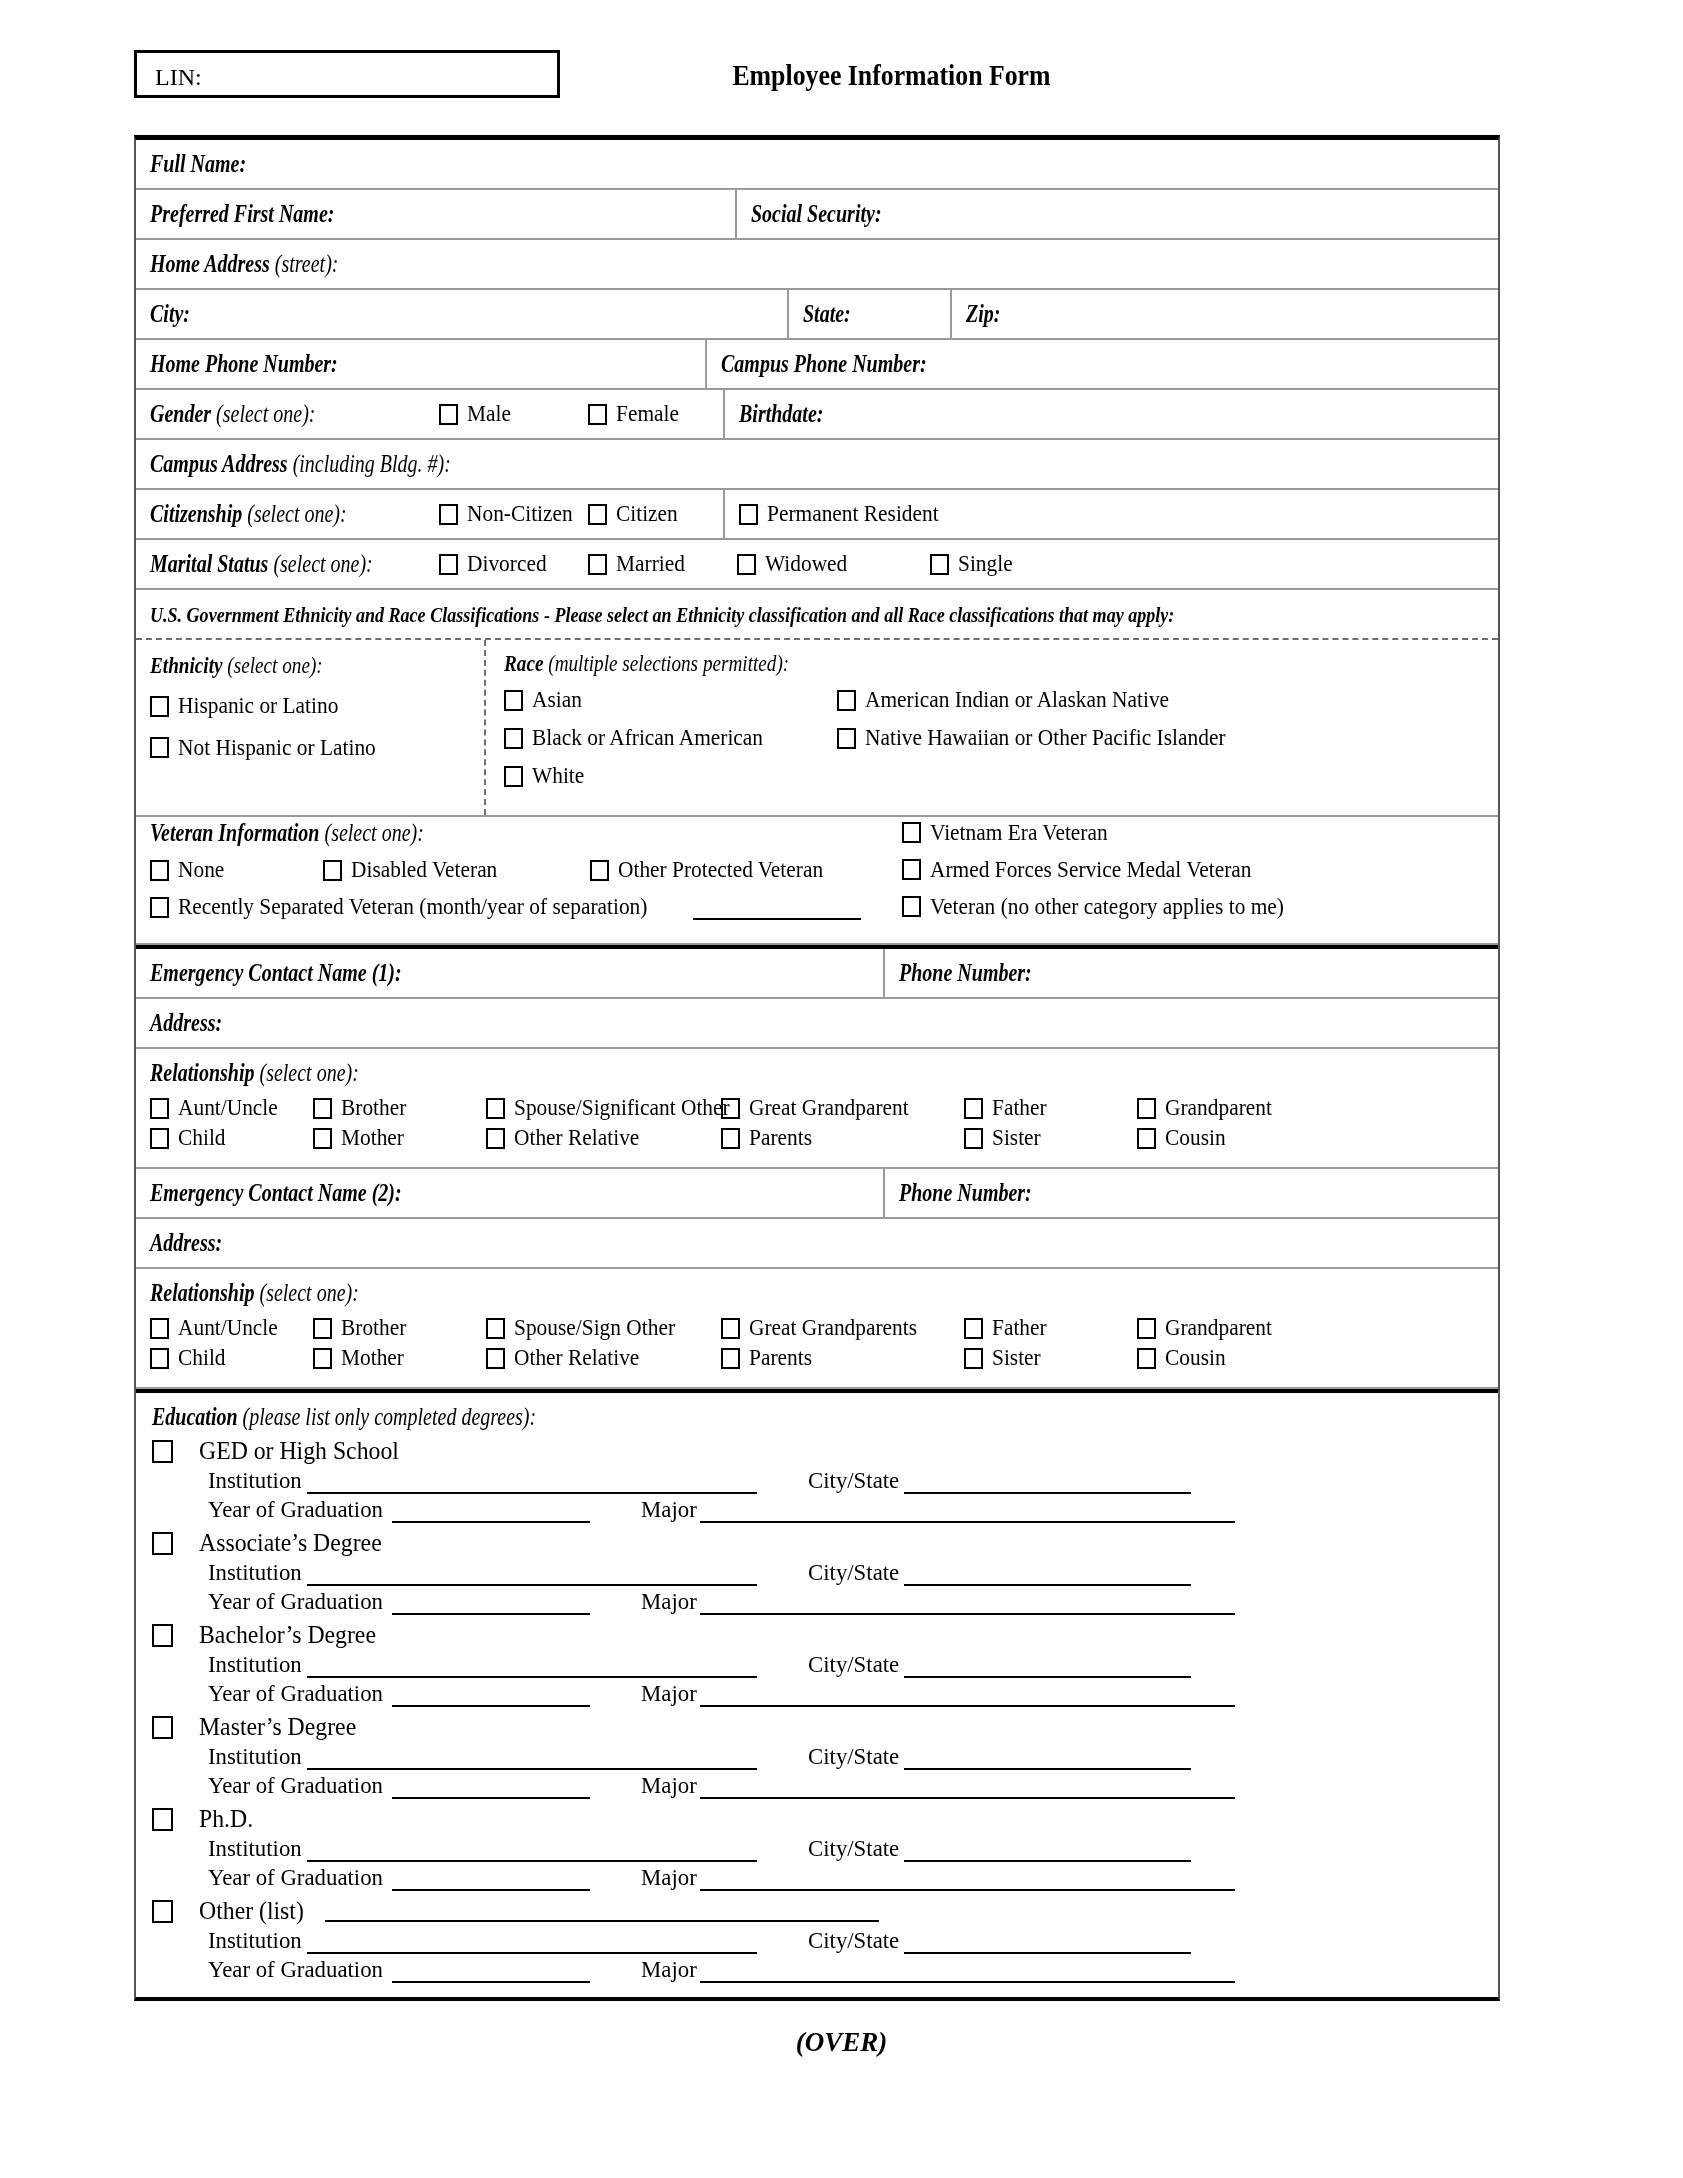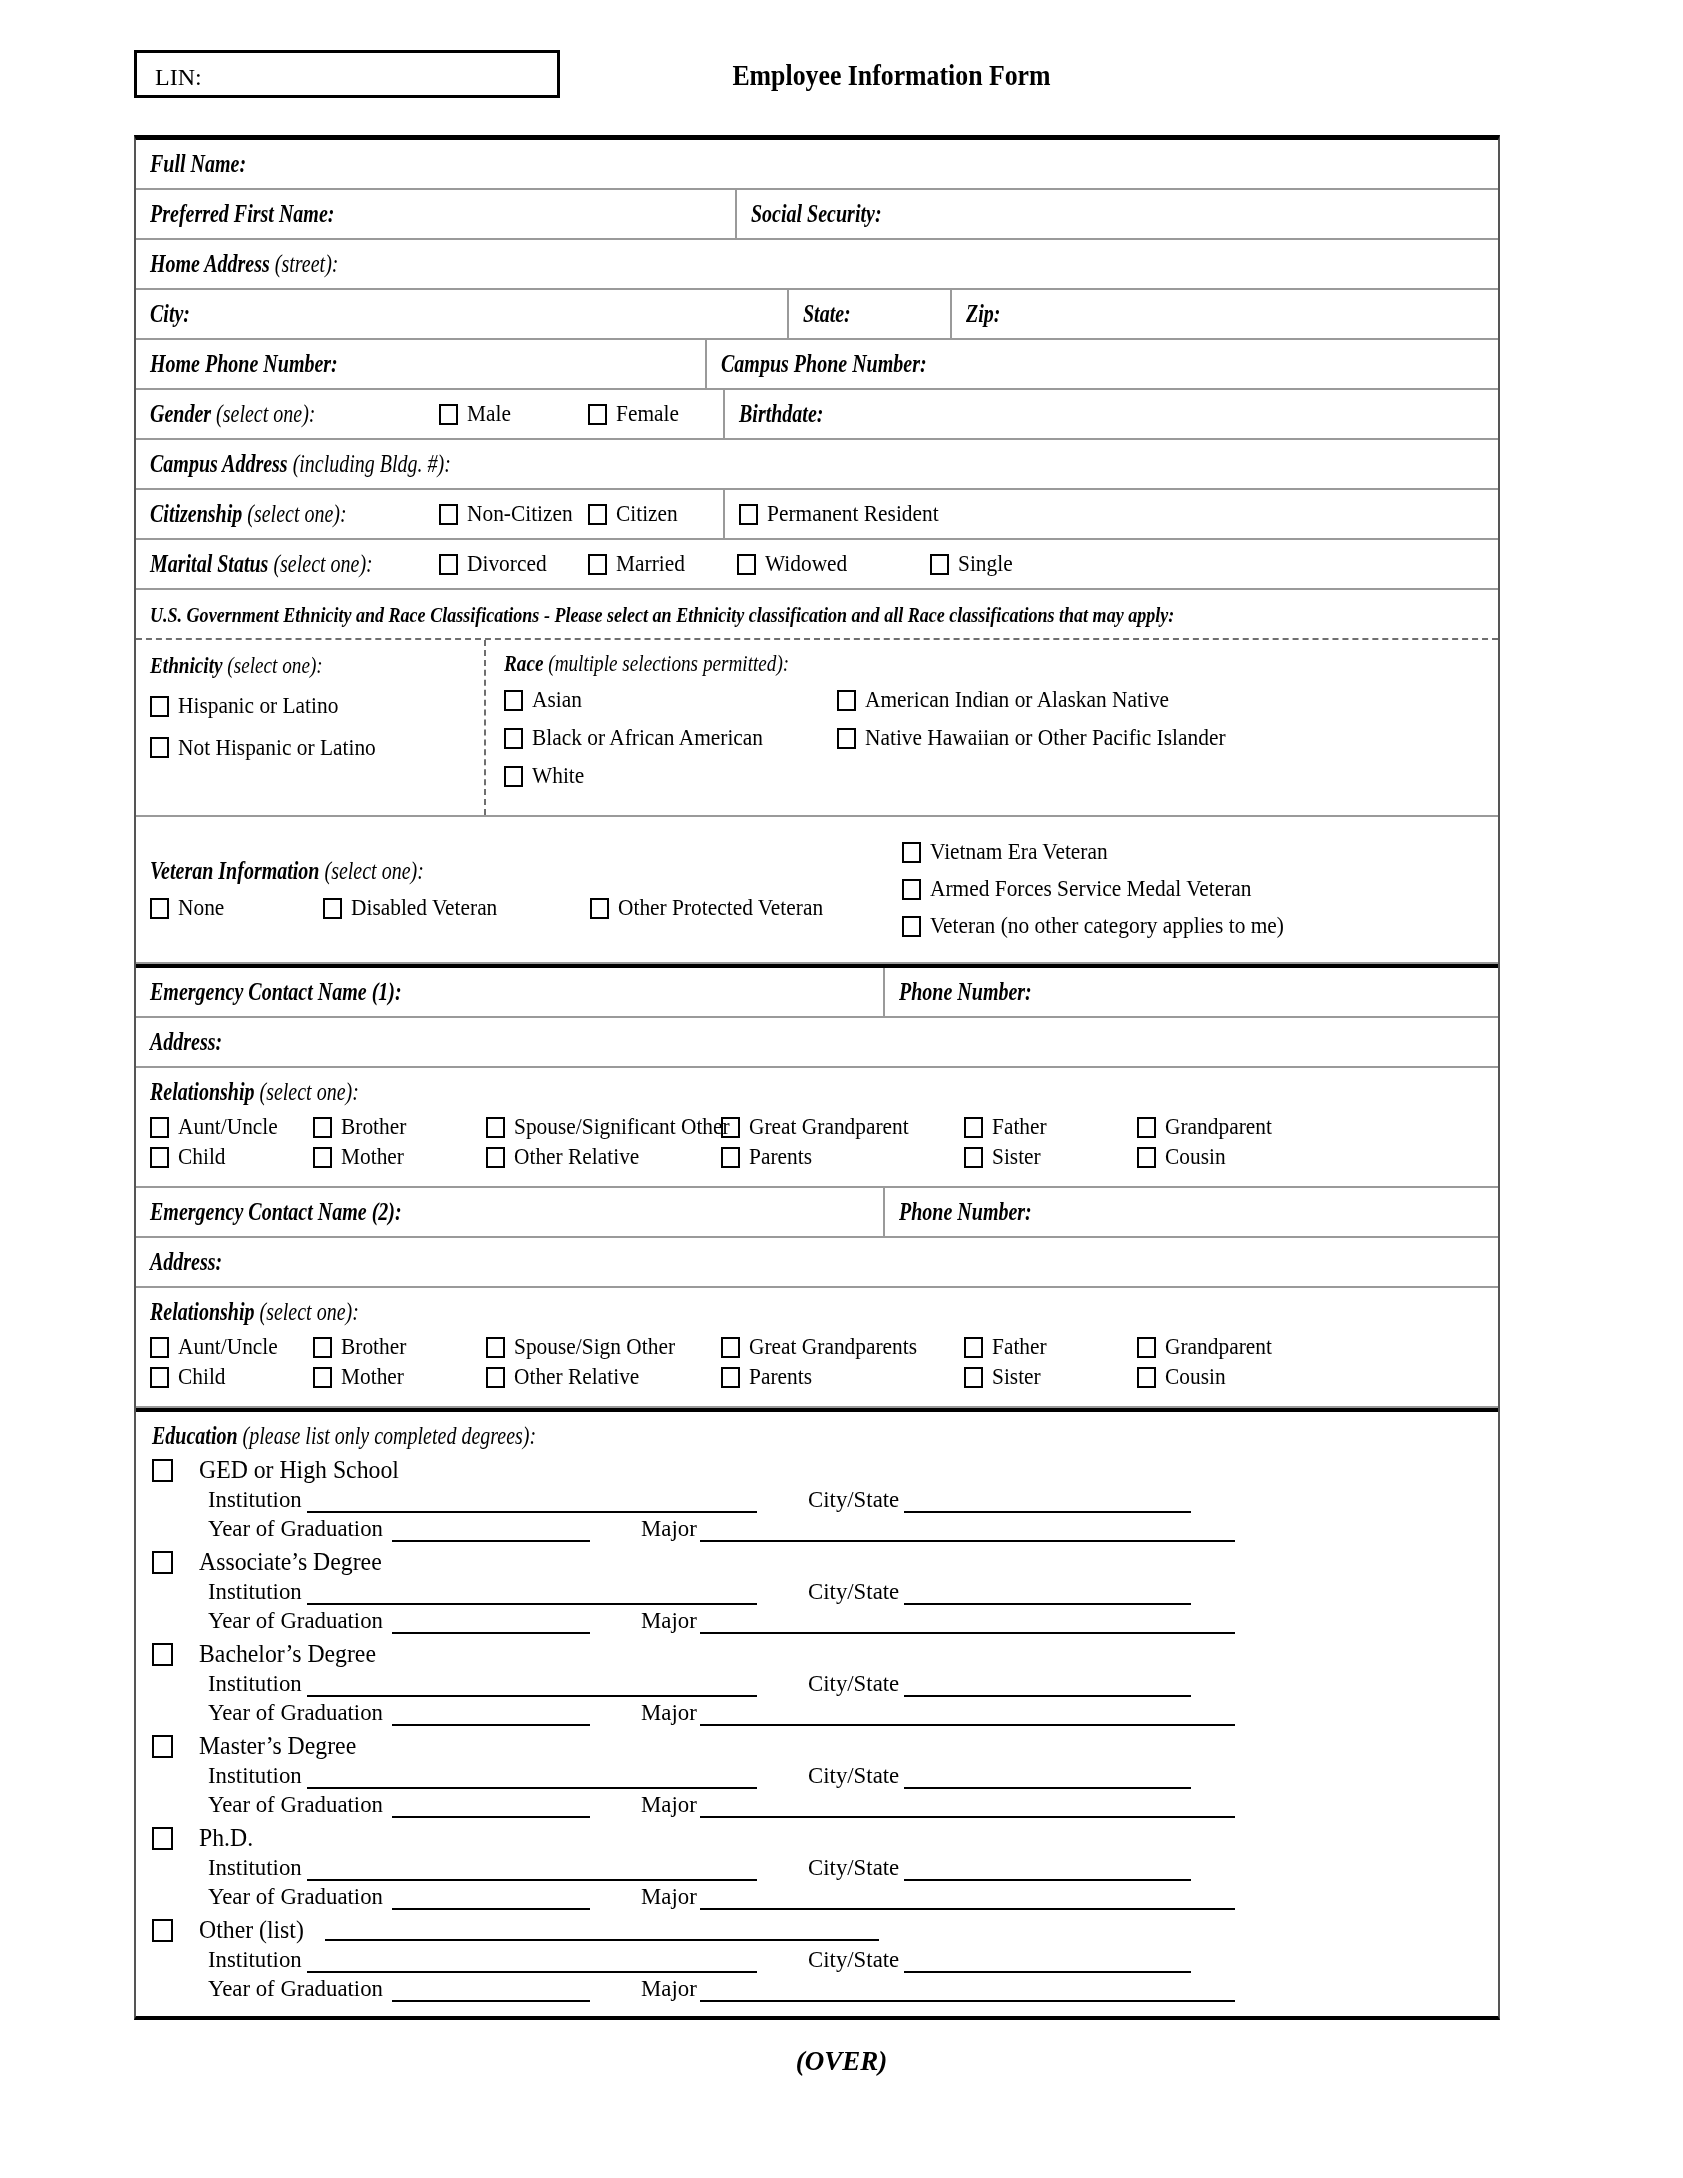--- a/index.html
+++ b/index.html
@@ -169,21 +169,21 @@
     margin-top: 10px;
     gap: 6px;
   }
   .race-col-a { width: 327px; }
   .race-col-b { flex: 1 1 auto; }
   .race-col-a .opt, .race-col-b .opt { display: flex; margin-bottom: 12px; }
 
   
   .vet {
     position: relative;
-    padding: 22px 14px 12px 14px;
+    padding: 2px 14px 12px 14px;
   }
   .vet-row { display: flex; align-items: center; }
   .vet-left { width: 752px; }
   .vet-right { flex: 1 1 auto; }
   .vet-line { display: flex; align-items: flex-end; margin-bottom: 11px; }
   .vet-right .opt { margin-bottom: 11px; display: flex; }
   .blank-line {
     display: inline-block;
     border-bottom: 2px solid #000;
     width: 168px;
@@ -474,20 +474,27 @@
                 </span>
               <span class="opt" style="width:267px;">
                   <span class="box"></span>
                   <span class="txt">Disabled Veteran</span>
                 </span>
               <span class="opt">
                   <span class="box"></span>
                   <span class="txt">Other Protected Veteran</span>
                 </span>
             </div>
+            <div class="vet-line">
+              <span class="opt">
+                  <span class="box"></span>
+                  <span class="txt">Recently Separated Veteran (month/year of separation)</span>
+                </span>
+              <span class="blank-line"></span>
+            </div>
           </div>
           <div class="vet-right">
             <div class="opt">
                 <span class="box"></span>
                 <span class="txt">Vietnam Era Veteran</span>
               </div>
             <div class="opt">
                 <span class="box"></span>
                 <span class="txt">Armed Forces Service Medal Veteran</span>
               </div>

